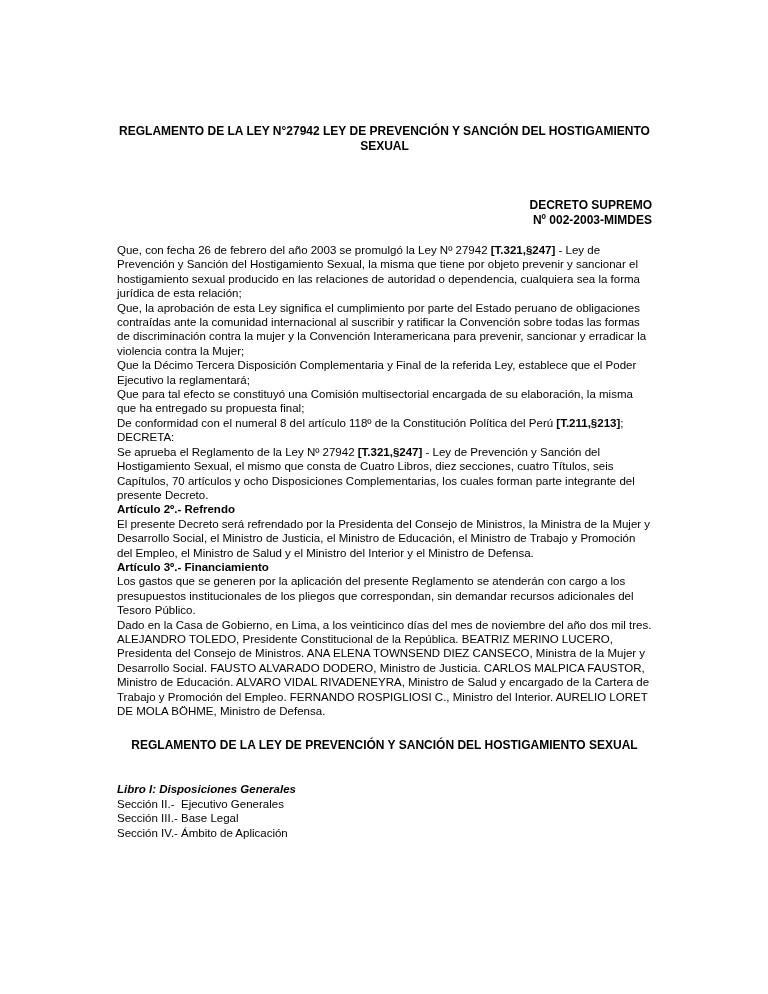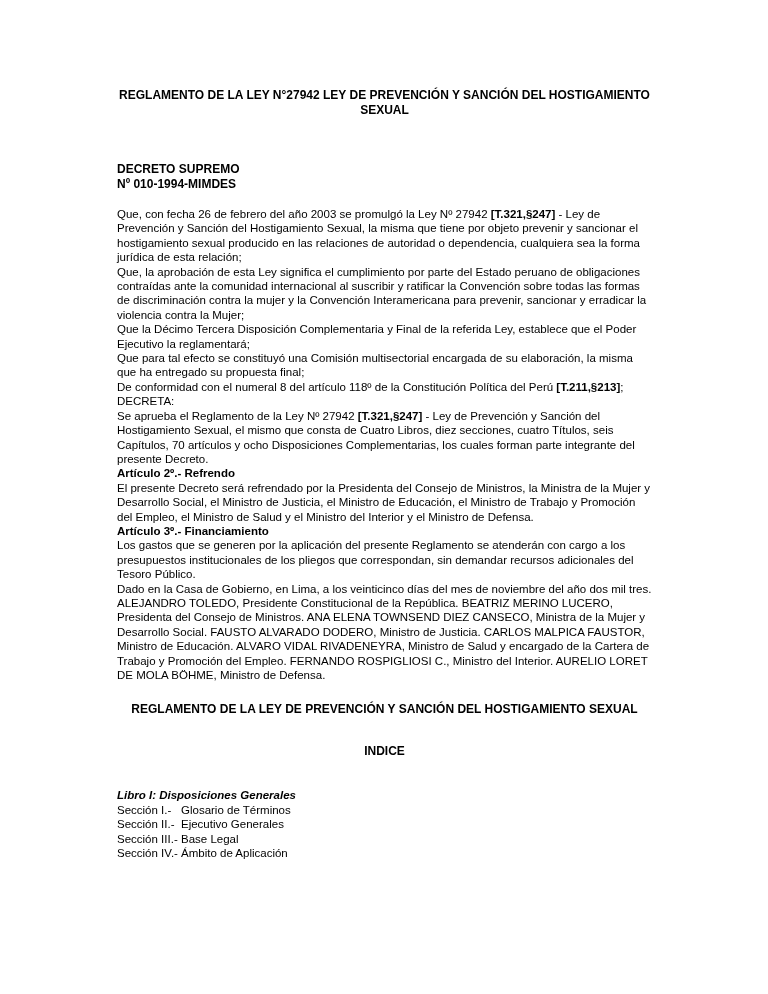--- a/index.html
+++ b/index.html
@@ -8,32 +8,33 @@
     background: #ffffff;
     color: #000000;
     font-family: "Liberation Sans", sans-serif;
     overflow: hidden;
   }
   .page {
     width: 768px;
     height: 732px;
     padding: 88px 116px 18px 117px;
     background: #ffffff;
+    margin-top: 36px;
   }
   .doc-title {
     font-size: 12px;
     font-weight: bold;
     text-align: center;
     line-height: 15px;
   }
   .decree-heading {
     margin-top: 44px;
     font-size: 12px;
     font-weight: bold;
-    text-align: left;
+    text-align: right;
     line-height: 15px;
   }
   .body-text {
     margin-top: 15px;
     font-size: 11.5px;
     line-height: 14.4px;
   }
   .para { margin: 0; }
   .b { font-weight: bold; }
   .section-heading {
@@ -61,50 +62,45 @@
 </style>
 </head>
 <body>
 
 <div class="page">
 
   <div class="doc-title">REGLAMENTO DE LA LEY N°27942 LEY DE PREVENCIÓN Y SANCIÓN DEL HOSTIGAMIENTO SEXUAL</div>
 
   <div class="decree-heading">
     <div>DECRETO SUPREMO</div>
-    <div>Nº 010-1994-MIMDES</div>
+    <div>Nº 002-2003-MIMDES</div>
   </div>
 
   <div class="body-text" id="document-body">
       <div class="para"><span>Que, con fecha 26 de febrero del año 2003 se promulgó la Ley Nº 27942 </span><span class="b">[T.321,§247]</span><span> - Ley de Prevención y Sanción del Hostigamiento Sexual, la misma que tiene por objeto prevenir y sancionar el hostigamiento sexual producido en las relaciones de autoridad o dependencia, cualquiera sea la forma jurídica de esta relación;</span></div>
       <div class="para"><span>Que, la aprobación de esta Ley significa el cumplimiento por parte del Estado peruano de obligaciones contraídas ante la comunidad internacional al suscribir y ratificar la Convención sobre todas las formas de discriminación contra la mujer y la Convención Interamericana para prevenir, sancionar y erradicar la violencia contra la Mujer;</span></div>
       <div class="para"><span>Que la Décimo Tercera Disposición Complementaria y Final de la referida Ley, establece que el Poder Ejecutivo la reglamentará;</span></div>
       <div class="para"><span>Que para tal efecto se constituyó una Comisión multisectorial encargada de su elaboración, la misma que ha entregado su propuesta final;</span></div>
       <div class="para"><span>De conformidad con el numeral 8 del artículo 118º de la Constitución Política del Perú </span><span class="b">[T.211,§213]</span><span>;</span></div>
       <div class="para"><span>DECRETA:</span></div>
       <div class="para"><span>Se aprueba el Reglamento de la Ley Nº 27942 </span><span class="b">[T.321,§247]</span><span> - Ley de Prevención y Sanción del Hostigamiento Sexual, el mismo que consta de Cuatro Libros, diez secciones, cuatro Títulos, seis Capítulos, 70 artículos y ocho Disposiciones Complementarias, los cuales forman parte integrante del presente Decreto.</span></div>
       <div class="para"><span class="b">Artículo 2º.- Refrendo</span></div>
       <div class="para"><span>El presente Decreto será refrendado por la Presidenta del Consejo de Ministros, la Ministra de la Mujer y Desarrollo Social, el Ministro de Justicia, el Ministro de Educación, el Ministro de Trabajo y Promoción del Empleo, el Ministro de Salud y el Ministro del Interior y el Ministro de Defensa.</span></div>
       <div class="para"><span class="b">Artículo 3º.- Financiamiento</span></div>
       <div class="para"><span>Los gastos que se generen por la aplicación del presente Reglamento se atenderán con cargo a los presupuestos institucionales de los pliegos que correspondan, sin demandar recursos adicionales del Tesoro Público.</span></div>
       <div class="para"><span>Dado en la Casa de Gobierno, en Lima, a los veinticinco días del mes de noviembre del año dos mil tres.</span></div>
       <div class="para"><span>ALEJANDRO TOLEDO, Presidente Constitucional de la República. BEATRIZ MERINO LUCERO, Presidenta del Consejo de Ministros. ANA ELENA TOWNSEND DIEZ CANSECO, Ministra de la Mujer y Desarrollo Social. FAUSTO ALVARADO DODERO, Ministro de Justicia. CARLOS MALPICA FAUSTOR, Ministro de Educación. ALVARO VIDAL RIVADENEYRA, Ministro de Salud y encargado de la Cartera de Trabajo y Promoción del Empleo. FERNANDO ROSPIGLIOSI C., Ministro del Interior. AURELIO LORET DE MOLA BÖHME, Ministro de Defensa.</span></div>
     </div>
 
   <div class="section-heading">REGLAMENTO DE LA LEY DE PREVENCIÓN Y SANCIÓN DEL HOSTIGAMIENTO SEXUAL</div>
 
-  <div class="index-heading">INDICE</div>
 
   <div class="index">
     <div class="index-book">Libro I: Disposiciones Generales</div>
     <div id="index-entries">
-        <div class="index-row">
-          <span class="index-label">Sección I.-</span>
-          <span>Glosario de Términos</span>
-        </div>
         <div class="index-row">
           <span class="index-label">Sección II.-</span>
           <span>Ejecutivo Generales</span>
         </div>
         <div class="index-row">
           <span class="index-label">Sección III.-</span>
           <span>Base Legal</span>
         </div>
         <div class="index-row">
           <span class="index-label">Sección IV.-</span>

